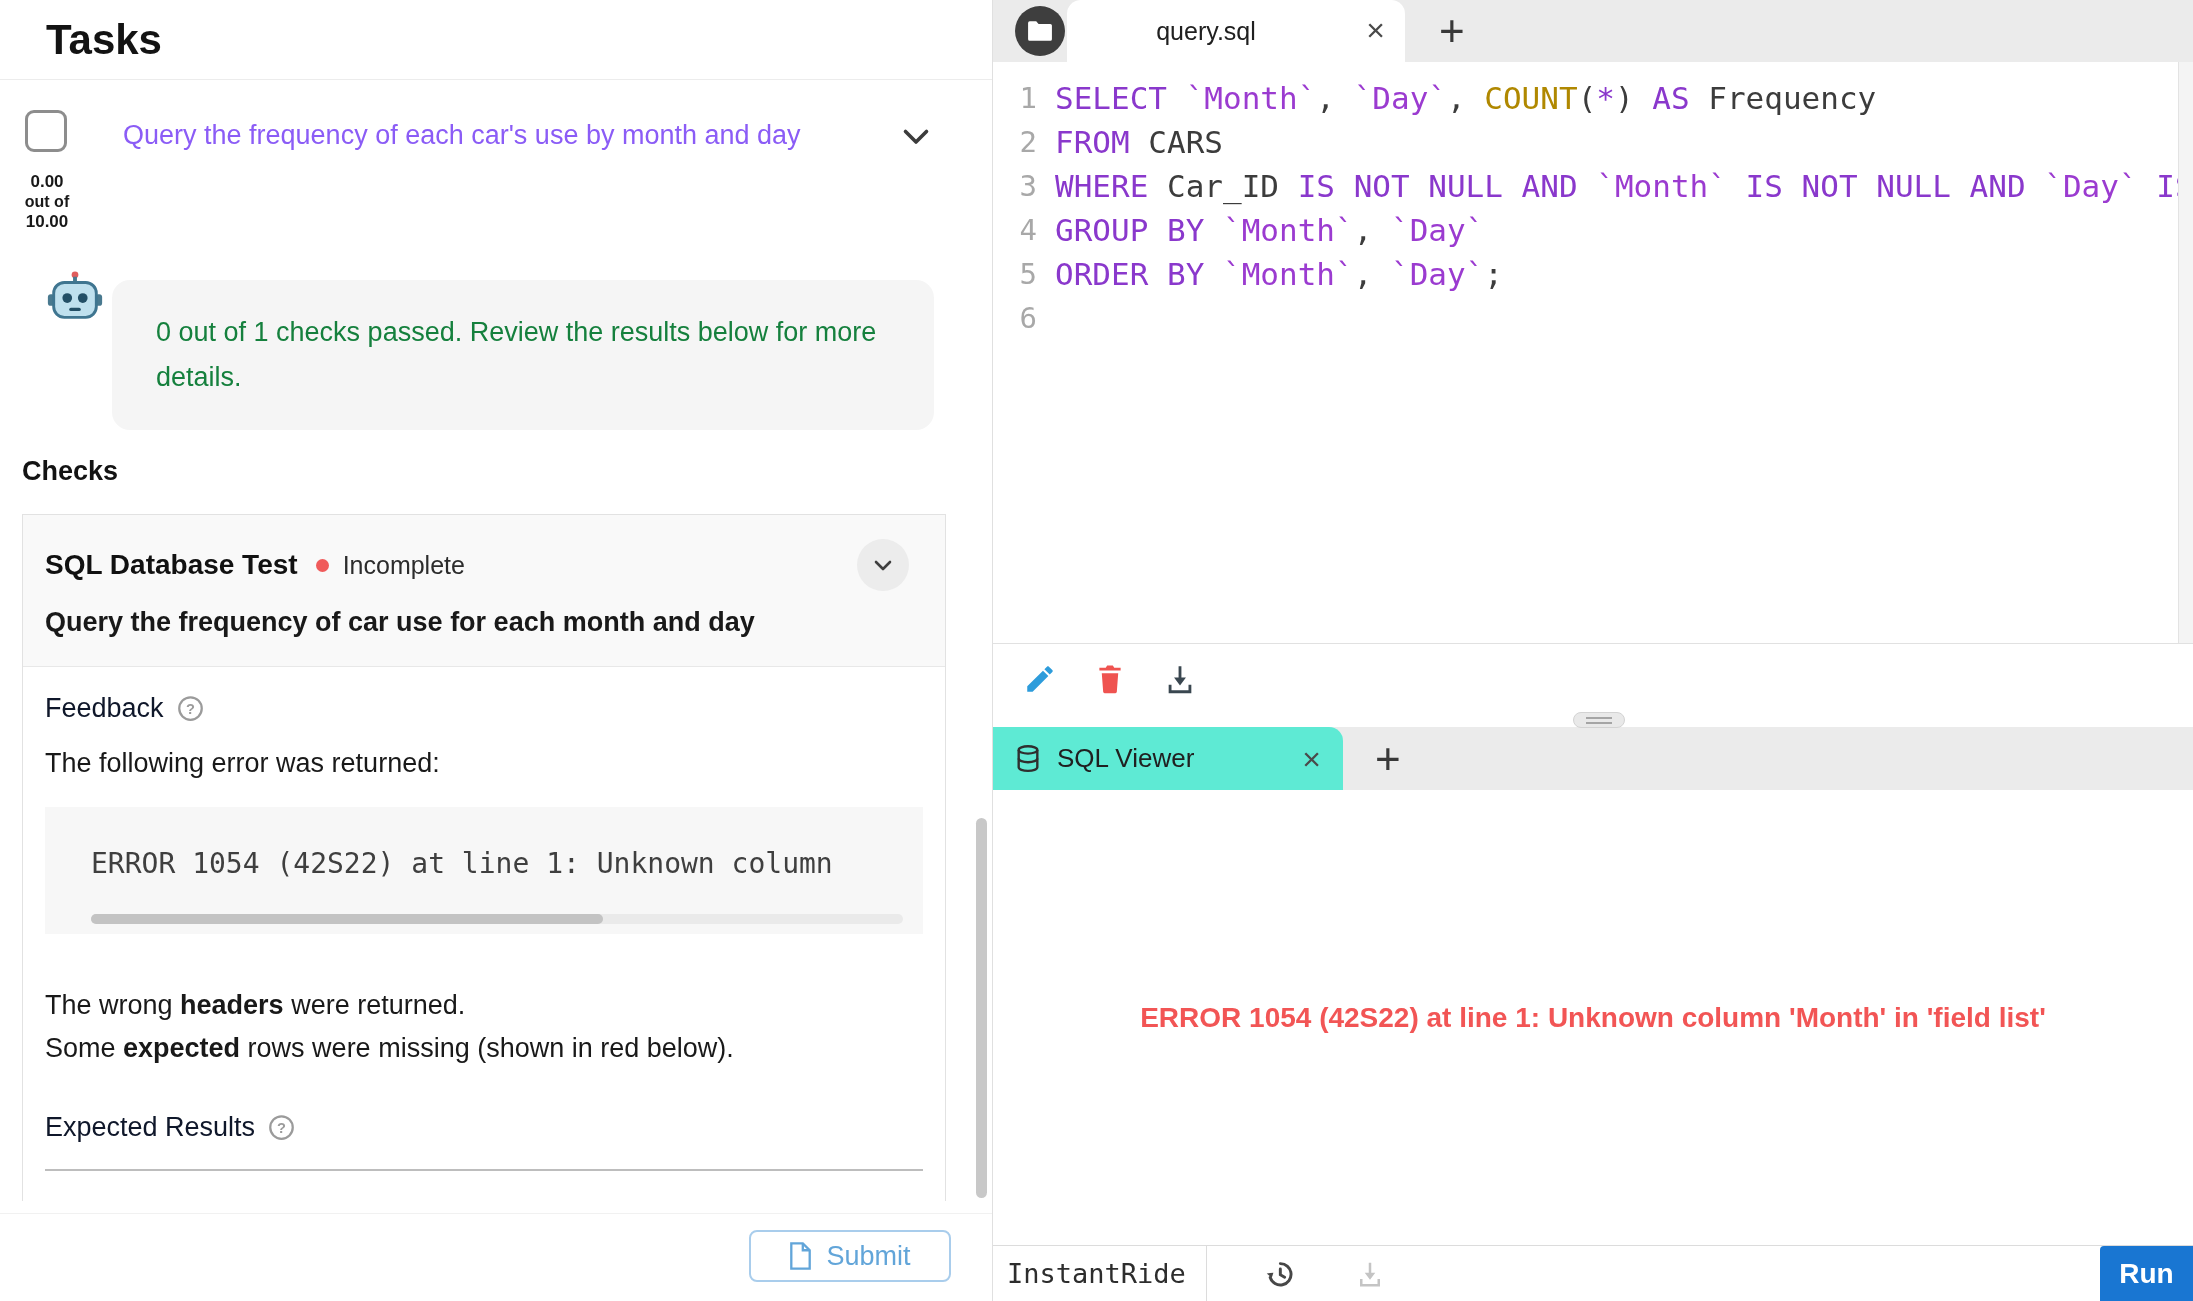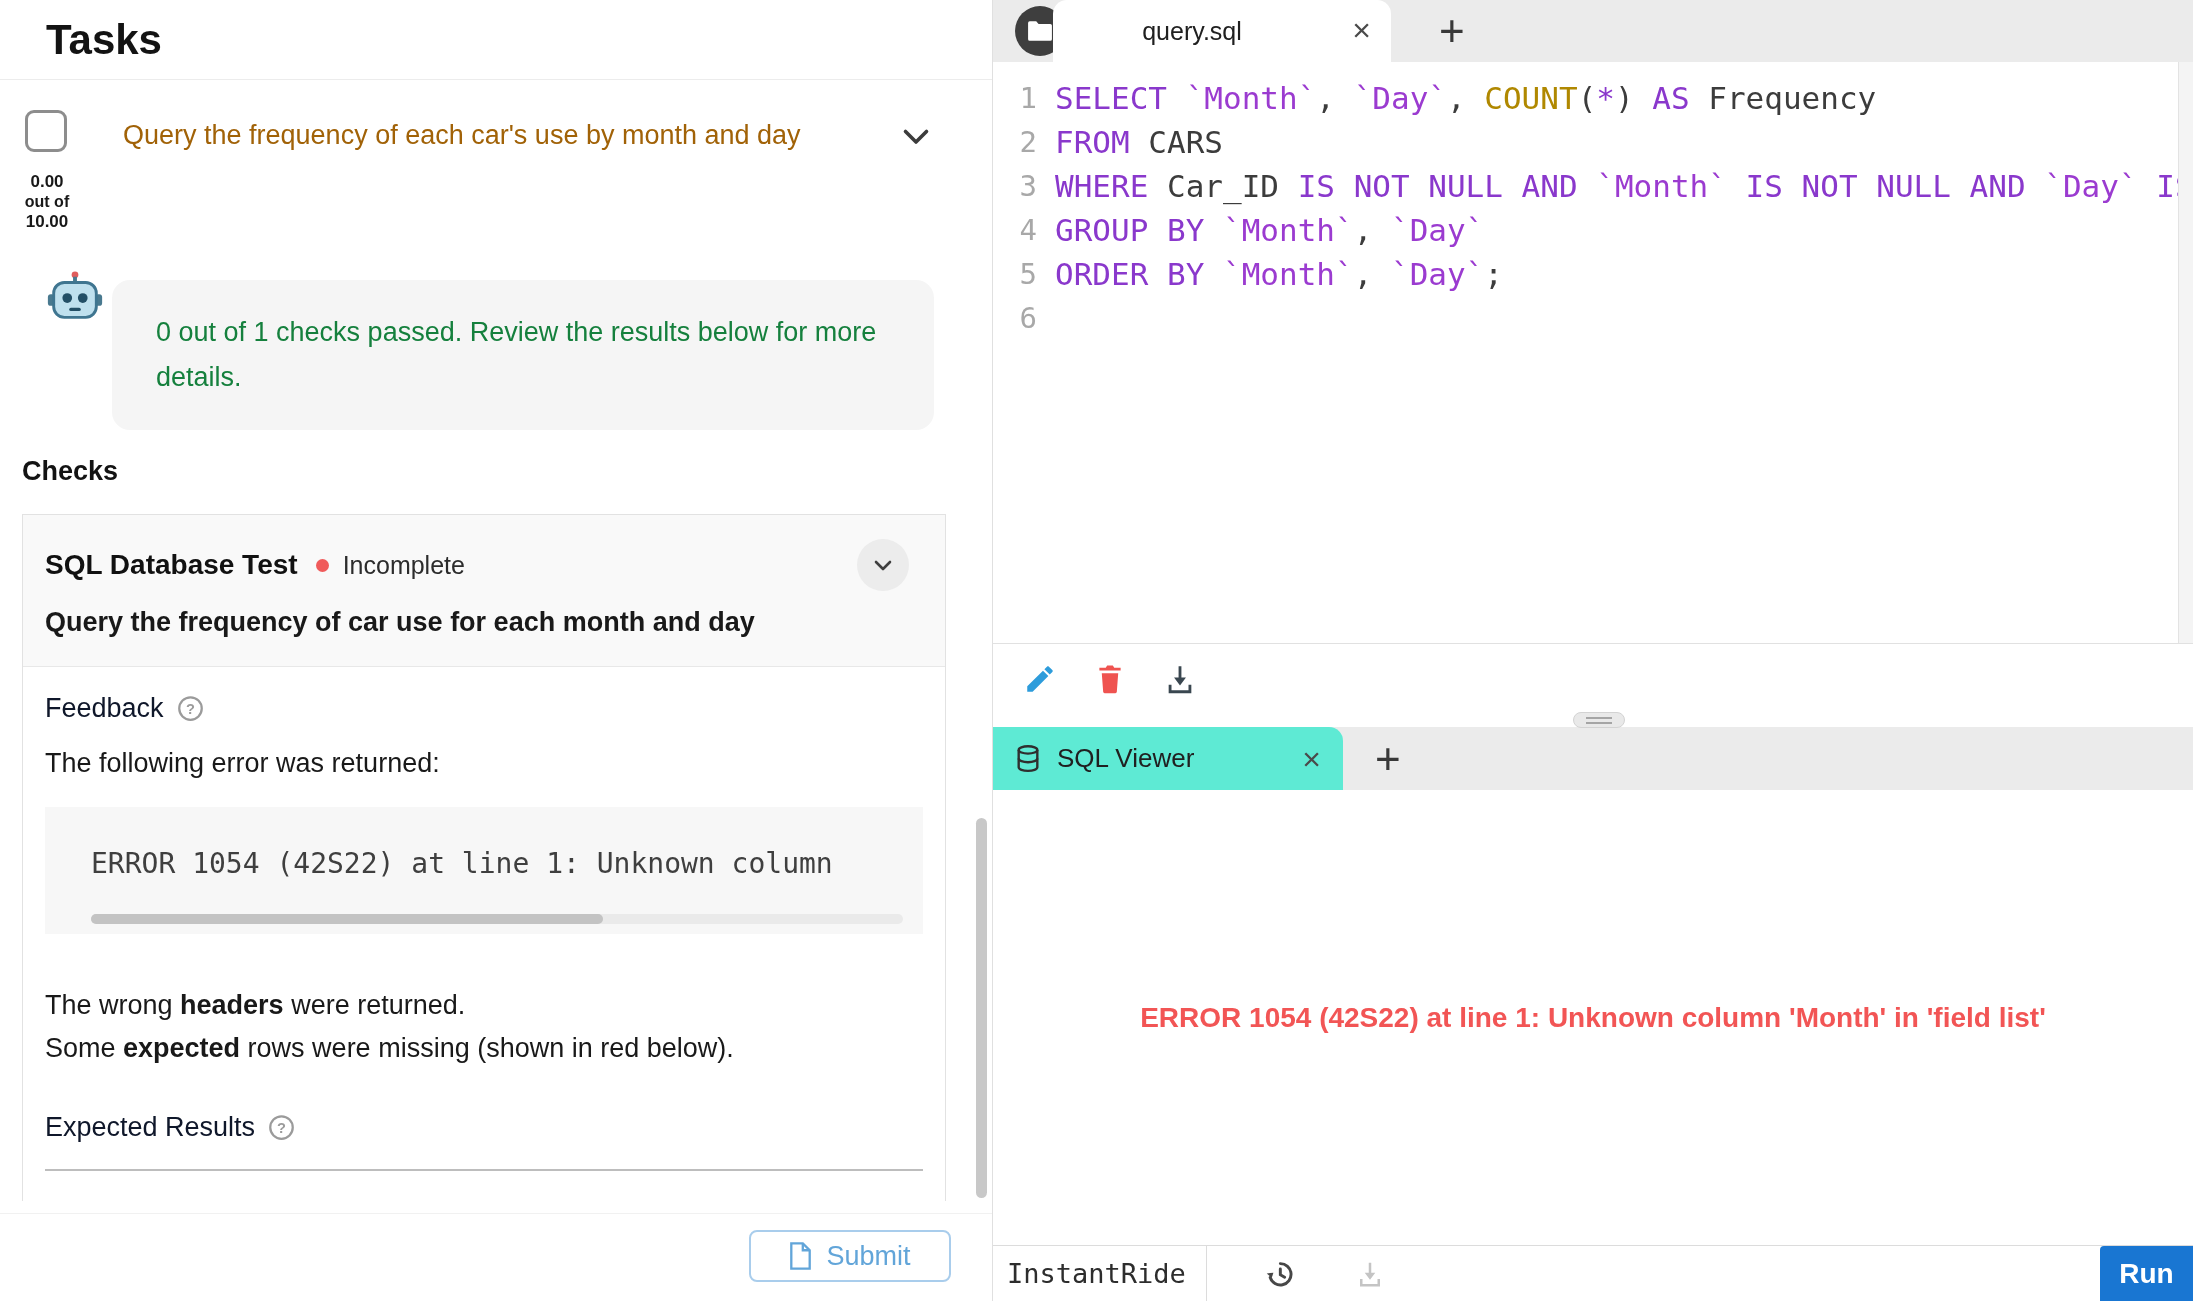--- a/index.html
+++ b/index.html
@@ -11,21 +11,21 @@
 
   
   #left { position:absolute; left:0; top:0; width:993px; height:1301px; background:#fff; border-right:1px solid #e0e0e0; }
 
   .tasks-header { height:80px; border-bottom:1px solid #ececec; display:flex; align-items:center; padding-left:46px; }
   .tasks-title { font-size:42px; font-weight:bold; color:#131313; }
 
   .checkbox { position:absolute; left:25px; top:110px; width:42px; height:42px; border:3px solid #8d8d8d; border-radius:9px; background:#fff; cursor:pointer; }
   .score { position:absolute; left:0; top:172px; width:94px; text-align:center; font-weight:bold; color:#181818; font-size:16px; line-height:20px; }
   .score .big { font-size:17px; }
-  .task-text { position:absolute; left:123px; top:113px; width:700px; font-size:27px; line-height:45px; color:#a16207; }
+  .task-text { position:absolute; left:123px; top:113px; width:700px; font-size:27px; line-height:45px; color:#8b5cf6; }
   .task-chevron { position:absolute; left:898px; top:118px; cursor:pointer; }
 
   .robot { position:absolute; left:44px; top:268px; }
   .assistant-box { position:absolute; left:112px; top:280px; width:822px; height:150px; background:#f5f5f5; border-radius:18px; padding:30px 44px; font-size:27px; line-height:45px; color:#15803d; }
 
   .checks-heading { position:absolute; left:22px; top:456px; font-size:27px; font-weight:bold; color:#131313; }
 
   .check-card { position:absolute; left:22px; top:514px; width:924px; border:1px solid #e2e2e2; border-bottom:none; background:#fff; }
   .card-header { background:#f9f9f9; border-bottom:1px solid #e8e8e8; padding:24px 22px 28px 22px; }
   .card-title-row { display:flex; align-items:center; position:relative; height:52px; }
@@ -51,21 +51,21 @@
   .left-footer { position:absolute; left:0; bottom:0; width:992px; height:88px; background:#fff; border-top:1px solid #f1f1f1; z-index:4; }
   .submit-btn { position:absolute; right:41px; top:16px; width:202px; height:52px; border:2px solid #a9cdec; border-radius:8px; background:#fff; color:#62a5d9; font-size:27px; display:flex; align-items:center; justify-content:center; gap:14px; cursor:pointer; }
 
   .left-vthumb { position:absolute; left:976px; top:818px; width:11px; height:380px; background:#c8c8c8; border-radius:6px; z-index:6; cursor:pointer; }
 
   
   #right { position:absolute; left:993px; top:0; width:1200px; height:1301px; background:#fff; }
 
   .tabbar { position:absolute; left:0; top:0; width:1200px; height:62px; background:#ebebeb; }
   .folder-btn { position:absolute; left:22px; top:6px; width:50px; height:50px; border-radius:50%; background:#3e3e3e; display:flex; align-items:center; justify-content:center; cursor:pointer; }
-  .tab { position:absolute; left:60px; top:0; width:338px; height:62px; background:#fff; border-radius:14px 14px 0 0; cursor:pointer; }
+  .tab { position:absolute; left:74px; top:0; width:338px; height:62px; background:#fff; border-radius:14px 14px 0 0; cursor:pointer; }
   .tab-label { position:absolute; left:0; right:60px; top:0; height:62px; display:flex; align-items:center; justify-content:center; font-size:25px; color:#202020; }
   .tab-close { position:absolute; right:20px; top:50%; transform:translateY(-52%); font-size:32px; color:#4a4a4a; line-height:1; cursor:pointer; }
   .tab-plus { position:absolute; left:446px; top:0; height:62px; display:flex; align-items:center; font-size:44px; color:#383838; cursor:pointer; }
 
   .editor { position:absolute; left:0; top:62px; width:1200px; height:581px; background:#fff; overflow:hidden; cursor:text; }
   .gutter { position:absolute; left:0; top:14px; width:44px; text-align:right; font-family:"DejaVu Sans Mono", monospace; font-size:29px; line-height:44px; color:#a8a8a8; }
   .code { position:absolute; left:62px; top:14px; font-family:"DejaVu Sans Mono", monospace; font-size:31px; line-height:44px; color:#3c3c3c; white-space:pre; }
   .tok-kw { color:#8a38cc; }
   .tok-id { color:#9b3bd0; }
   .tok-fn { color:#b08800; }

